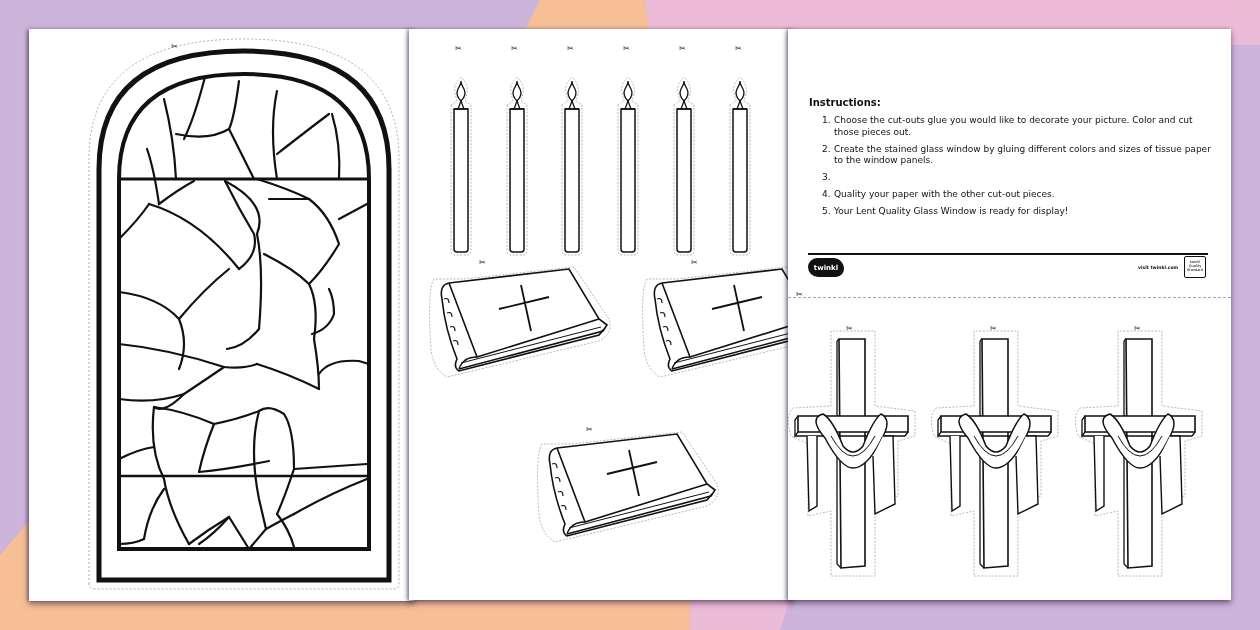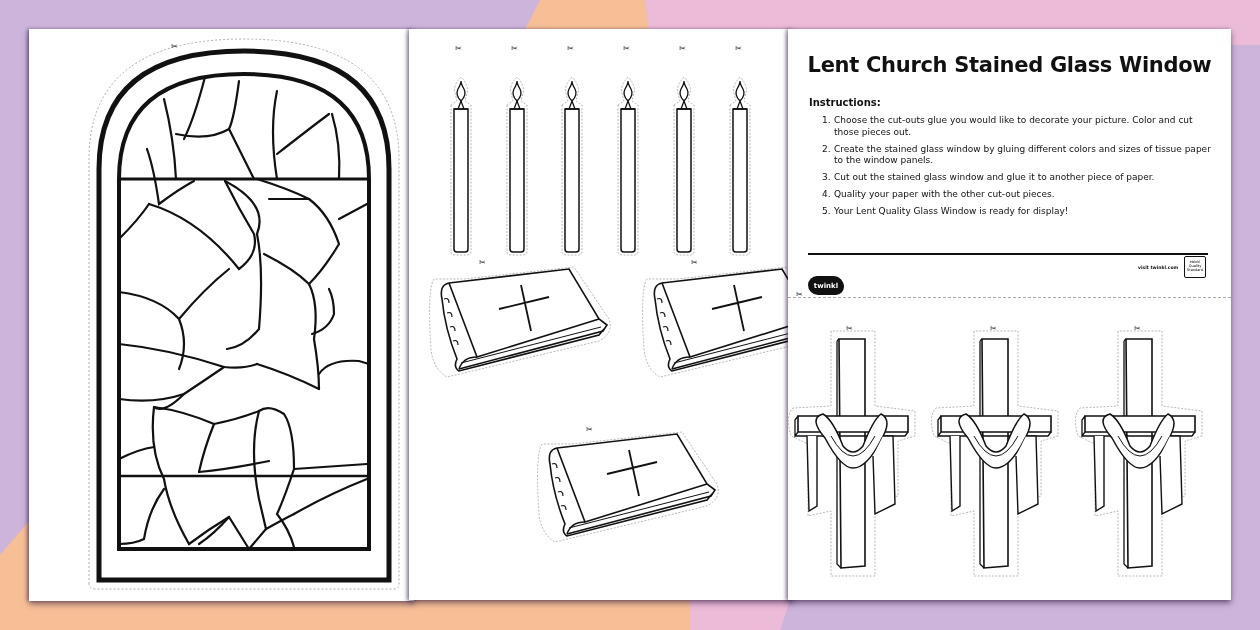--- a/index.html
+++ b/index.html
@@ -23,21 +23,21 @@
     position: absolute; left: 21px; top: 68px; font-size: 10px; font-weight: bold; color: #111;
   }
   .instr-list {
     position: absolute; left: 34px; top: 86px; width: 395px; list-style: none;
     font-size: 9px; line-height: 11.5px; color: #111;
   }
   .instr-list li { display: flex; margin-bottom: 5.5px; }
   .instr-list .num { width: 12px; flex: none; }
   .footer-rule { position: absolute; left: 20px; top: 224px; width: 400px; height: 2px; background: #111; }
   .logo {
-    position: absolute; left: 20px; top: 247px; width: 36px; height: 19px; background: #111;
+    position: absolute; left: 20px; top: 229px; width: 36px; height: 19px; background: #111;
     border-radius: 10px 12px 9px 11px; color: #fff; font-size: 7px; font-weight: bold;
     display: flex; align-items: center; justify-content: center;
   }
   .visit { position: absolute; left: 350px; top: 236px; font-size: 4.5px; font-weight: bold; color: #111; }
   .badge {
     position: absolute; left: 396px; top: 227px; width: 22px; height: 22px; border: 1.5px solid #111;
     border-radius: 2px; font-size: 3.5px; text-align: center; padding-top: 3px; line-height: 4px;
   }
   .cut-rule { position: absolute; left: 0; top: 268px; width: 443px; border-top: 1px dashed #aaa; }
   .scissor { position: absolute; font-size: 8px; color: #222; line-height: 1; }
@@ -146,34 +146,32 @@
   <span class="scissor" style="left:158px;top:16px;">✂</span>
   <span class="scissor" style="left:214px;top:16px;">✂</span>
   <span class="scissor" style="left:270px;top:16px;">✂</span>
   <span class="scissor" style="left:326px;top:16px;">✂</span>
   <span class="scissor" style="left:70px;top:230px;">✂</span>
   <span class="scissor" style="left:282px;top:230px;">✂</span>
   <span class="scissor" style="left:177px;top:397px;">✂</span>
 </div>
 
 <div class="page" id="page3">
-  <div class="title">Lent Church Stained Glass Window</div>
   <div class="instr-heading">Instructions:</div>
   <ol class="instr-list">
     <li>
         <span class="num">1.</span>
         <span>Choose the cut-outs glue you would like to decorate your picture. Color and cut those pieces out.</span>
       </li>
     <li>
         <span class="num">2.</span>
         <span>Create the stained glass window by gluing different colors and sizes of tissue paper to the window panels.</span>
       </li>
     <li>
         <span class="num">3.</span>
-        <span>Cut out the stained glass window and glue it to another piece of paper.</span>
       </li>
     <li>
         <span class="num">4.</span>
         <span>Quality your paper with the other cut-out pieces.</span>
       </li>
     <li>
         <span class="num">5.</span>
         <span>Your Lent Quality Glass Window is ready for display!</span>
       </li>
   </ol>

